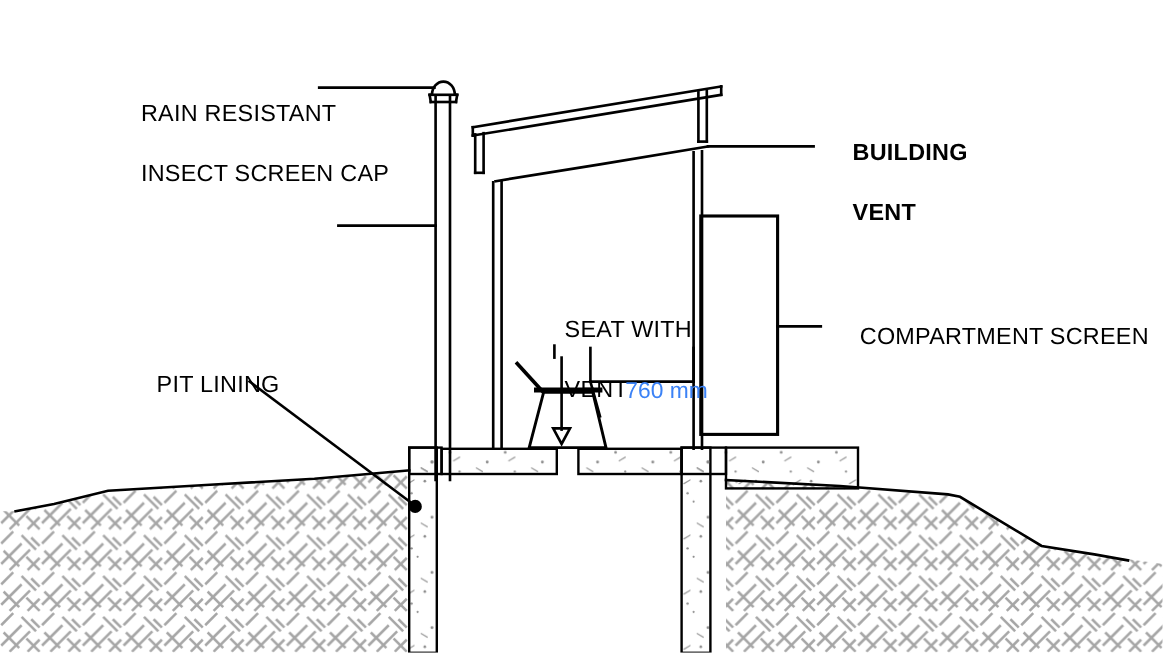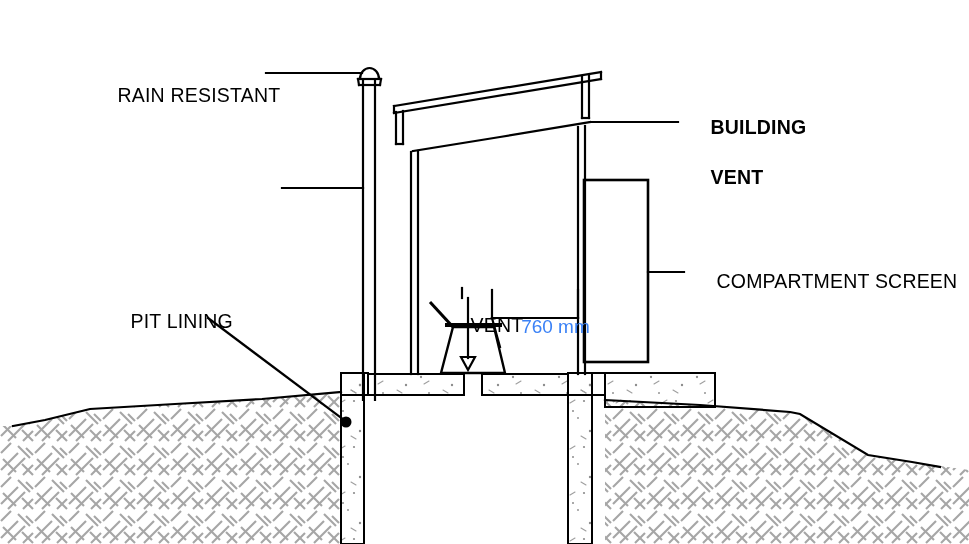--- a/index.html
+++ b/index.html
@@ -172,34 +172,35 @@
         <line x1="648" y1="272" x2="684" y2="272"></line>
       </g>
       <g>
         <line x1="462" y1="298" x2="462" y2="288"></line>
       </g>
     </g>
   </svg>
 
   <div class="lbl" style="left:95px; top:58px;">
     <span>RAIN RESISTANT</span><br>
+    <span>INSECT SCREEN CAP</span>
   </div>
 
 
   <div class="lbl" style="left:108px; top:284px;">
     <span>PIT LINING</span>
   </div>
 
   <div class="lbl" style="left:688px; top:90px;font-weight:bold;">
     <span>BUILDING</span><br>
     <span>VENT</span>
   </div>
 
   <div class="lbl" style="left:448px; top:238px;">
-    <br>
+    <span>SEAT WITH</span><br>
     <span>VENT</span>
   </div>
 
   <div class="lbl" style="left:694px; top:244px;">
     <span>COMPARTMENT SCREEN</span><br>
   </div>
 
   <div class="dim" style="left:500px; top:294px;">
     <span>760 mm</span>
   </div>

